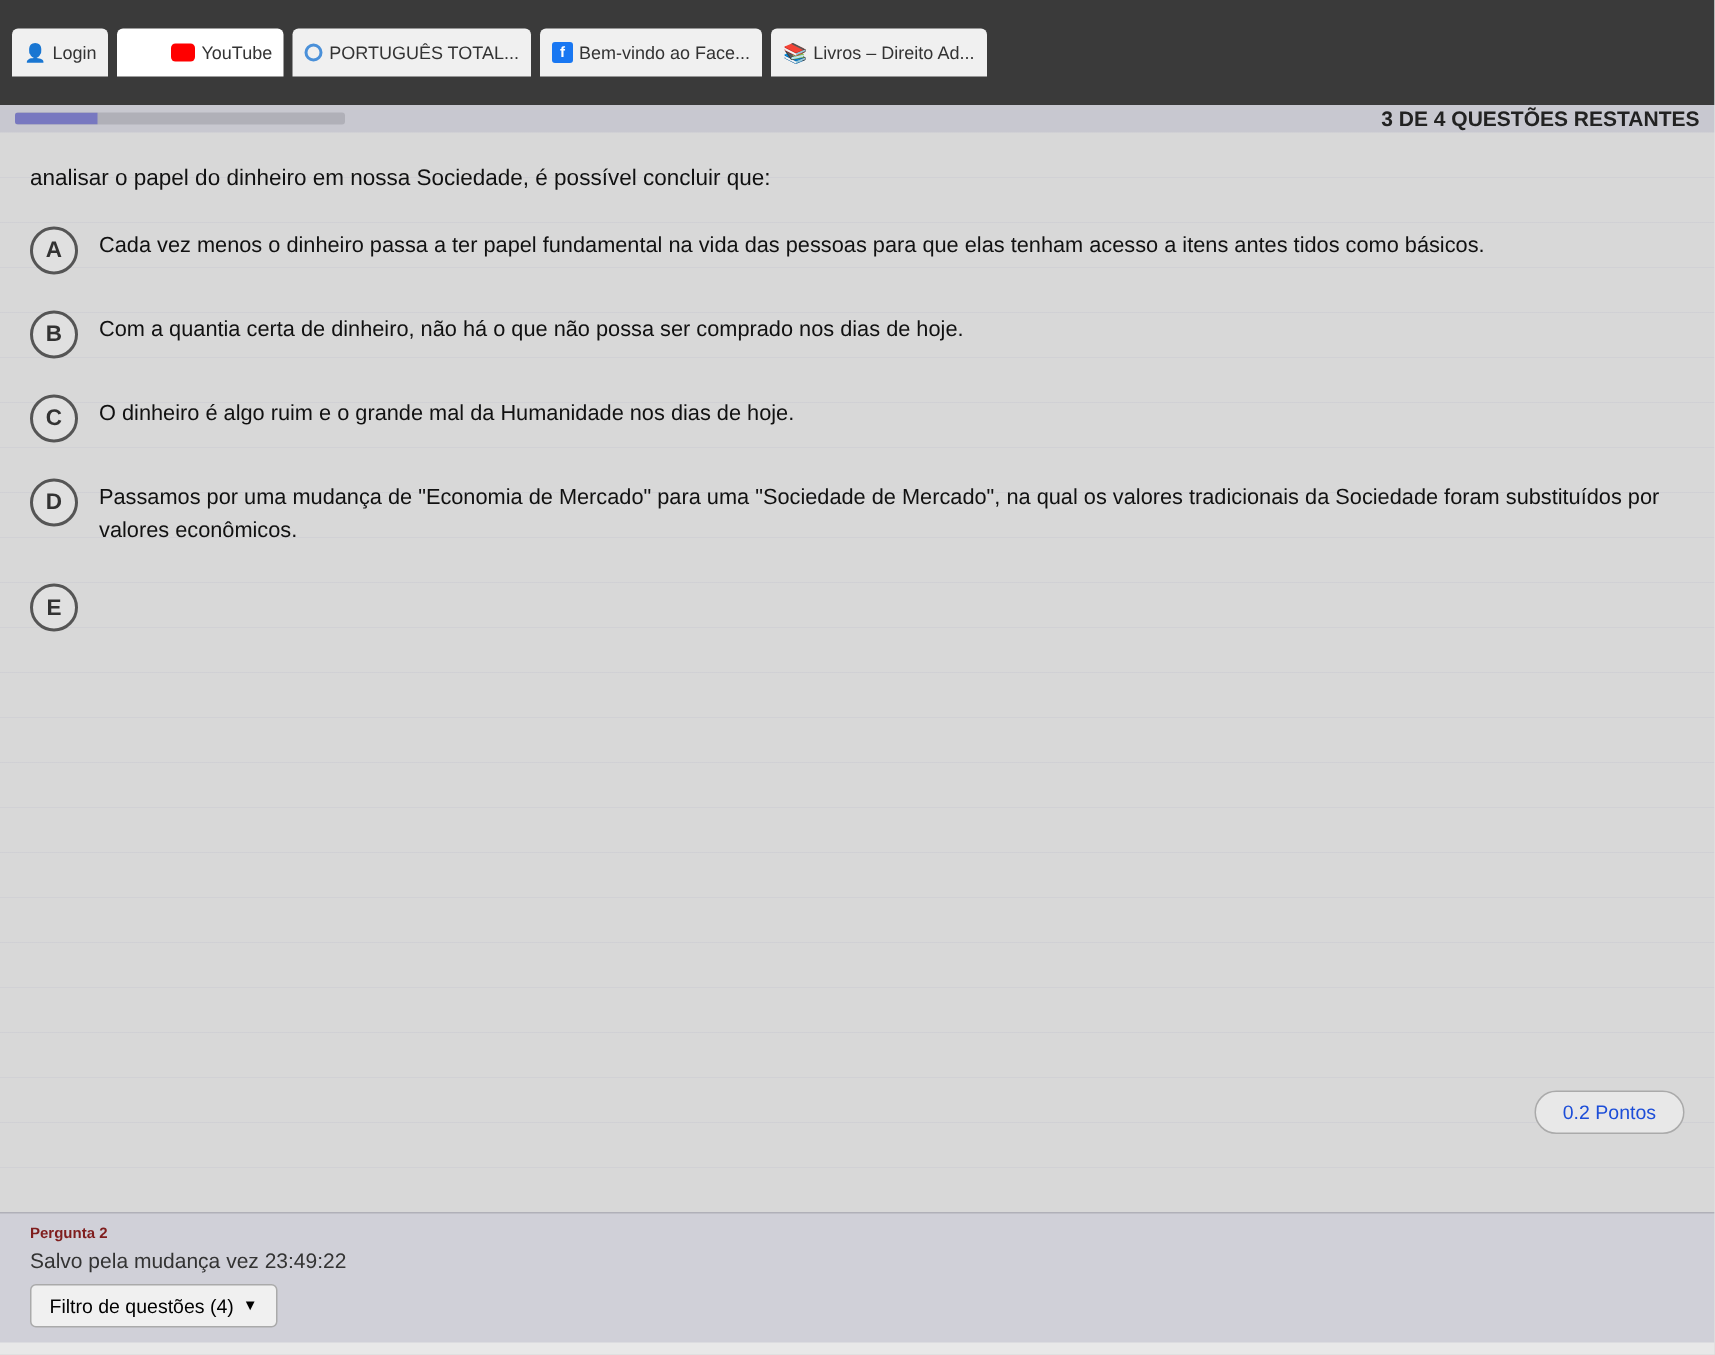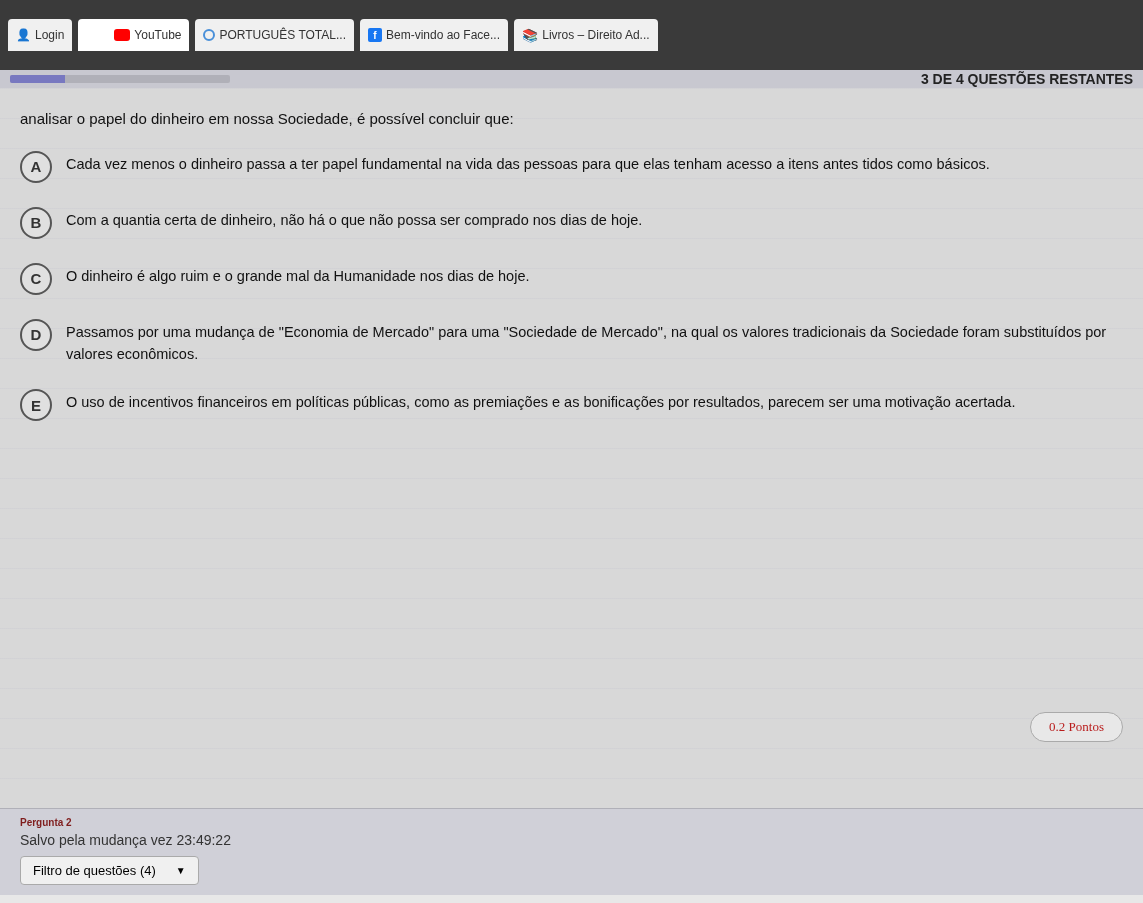--- a/index.html
+++ b/index.html
@@ -150,30 +150,29 @@
 
     
     .bottom-area {
       background: #d0d0d8;
       padding: 8px 20px 0 20px;
       border-top: 1px solid #b0b0b8;
     }
 
     .points-button {
       position: absolute;
-      bottom: 66px;
+      bottom: 52px;
       right: 20px;
       background: #e8e8e8;
       border: 1px solid #aaa;
       border-radius: 20px;
       padding: 6px 18px;
       font-size: 13px;
       cursor: pointer;
-      color: #b91c1c;
-      font-family: Liberation Serif, serif;
+      color: #1d4ed8;
     }
 
     .pergunta-label {
       font-size: 10px;
       color: #7f1d1d;
       font-weight: 700;
       margin-bottom: 4px;
     }
 
     .salvo-text {
@@ -184,21 +183,21 @@
 
     .filter-button {
       background: #f0f0f0;
       border: 1px solid #aaa;
       border-radius: 4px;
       padding: 6px 12px;
       font-size: 13px;
       cursor: pointer;
       display: inline-flex;
       align-items: center;
-      gap: 20px;
+      gap: 6px;
       margin-bottom: 10px;
     }
 
     .filter-arrow {
       font-size: 10px;
     }
   </style>
 </head>
 <body>
 
@@ -261,21 +260,20 @@
     <div class="option-circle">
       <span>D</span>
     </div>
     <div class="option-text">Passamos por uma mudança de "Economia de Mercado" para uma "Sociedade de Mercado", na qual os valores tradicionais da Sociedade foram substituídos por valores econômicos.</div>
   </div>
 
   <div class="answer-option">
     <div class="option-circle">
       <span>E</span>
     </div>
-    <div class="option-text">O uso de incentivos financeiros em políticas públicas, como as premiações e as bonificações por resultados, parecem ser uma motivação acertada.</div>
   </div>
 
   <button class="points-button">0.2 Pontos</button>
 
 </div>
 
 <div class="bottom-area">
   <div class="pergunta-label">Pergunta 2</div>
   <div class="salvo-text">Salvo pela mudança vez 23:49:22</div>
   <button class="filter-button">

